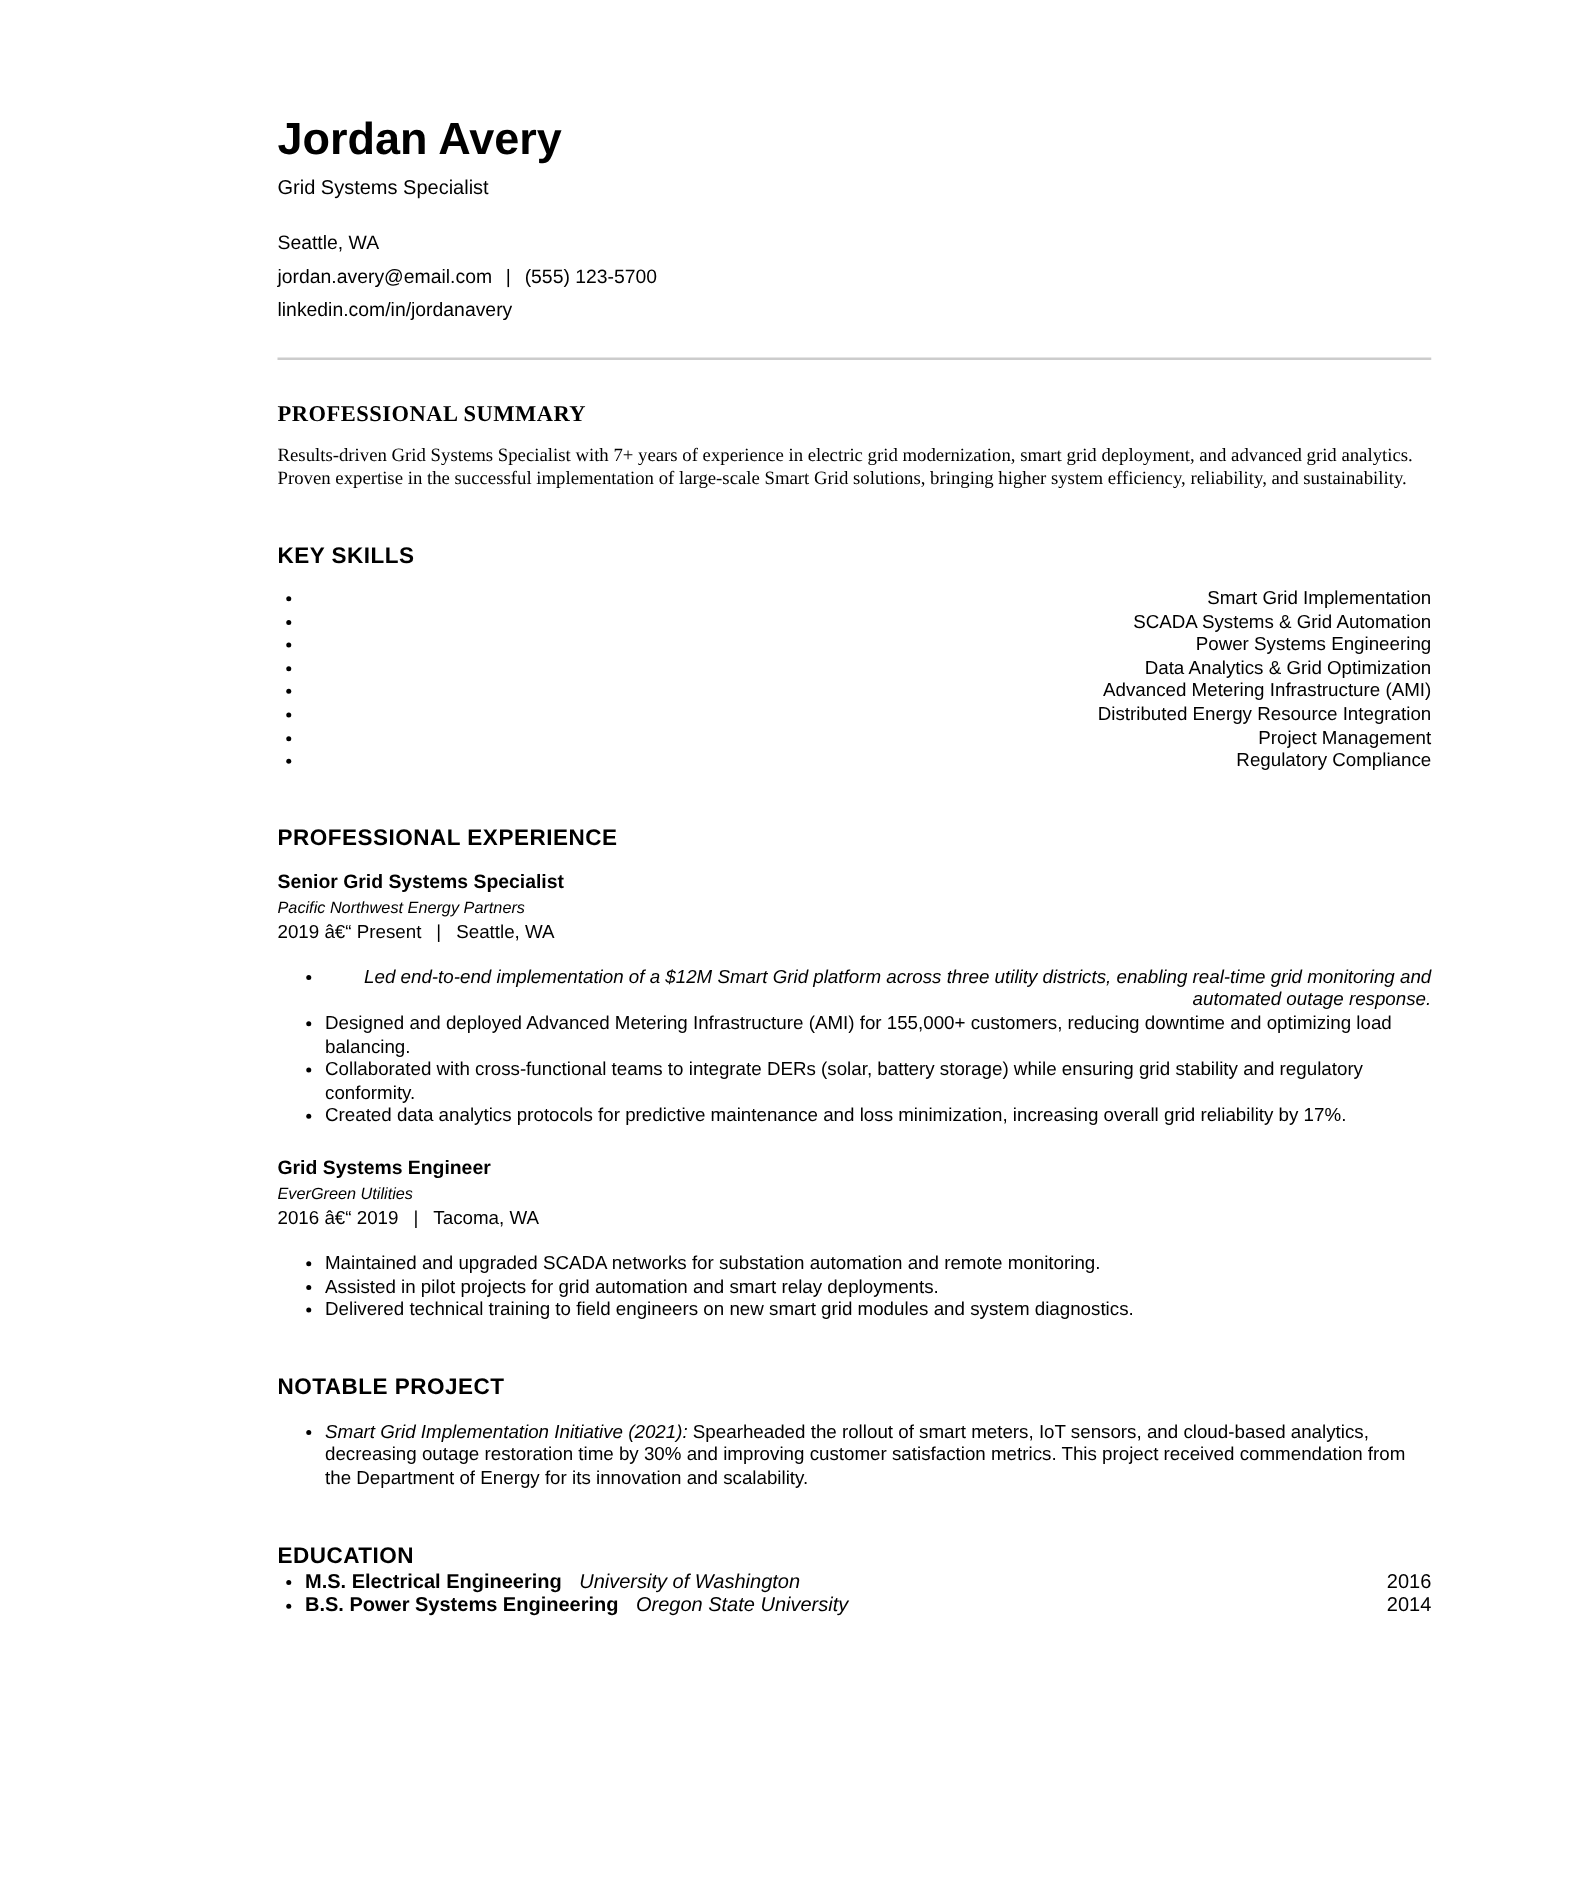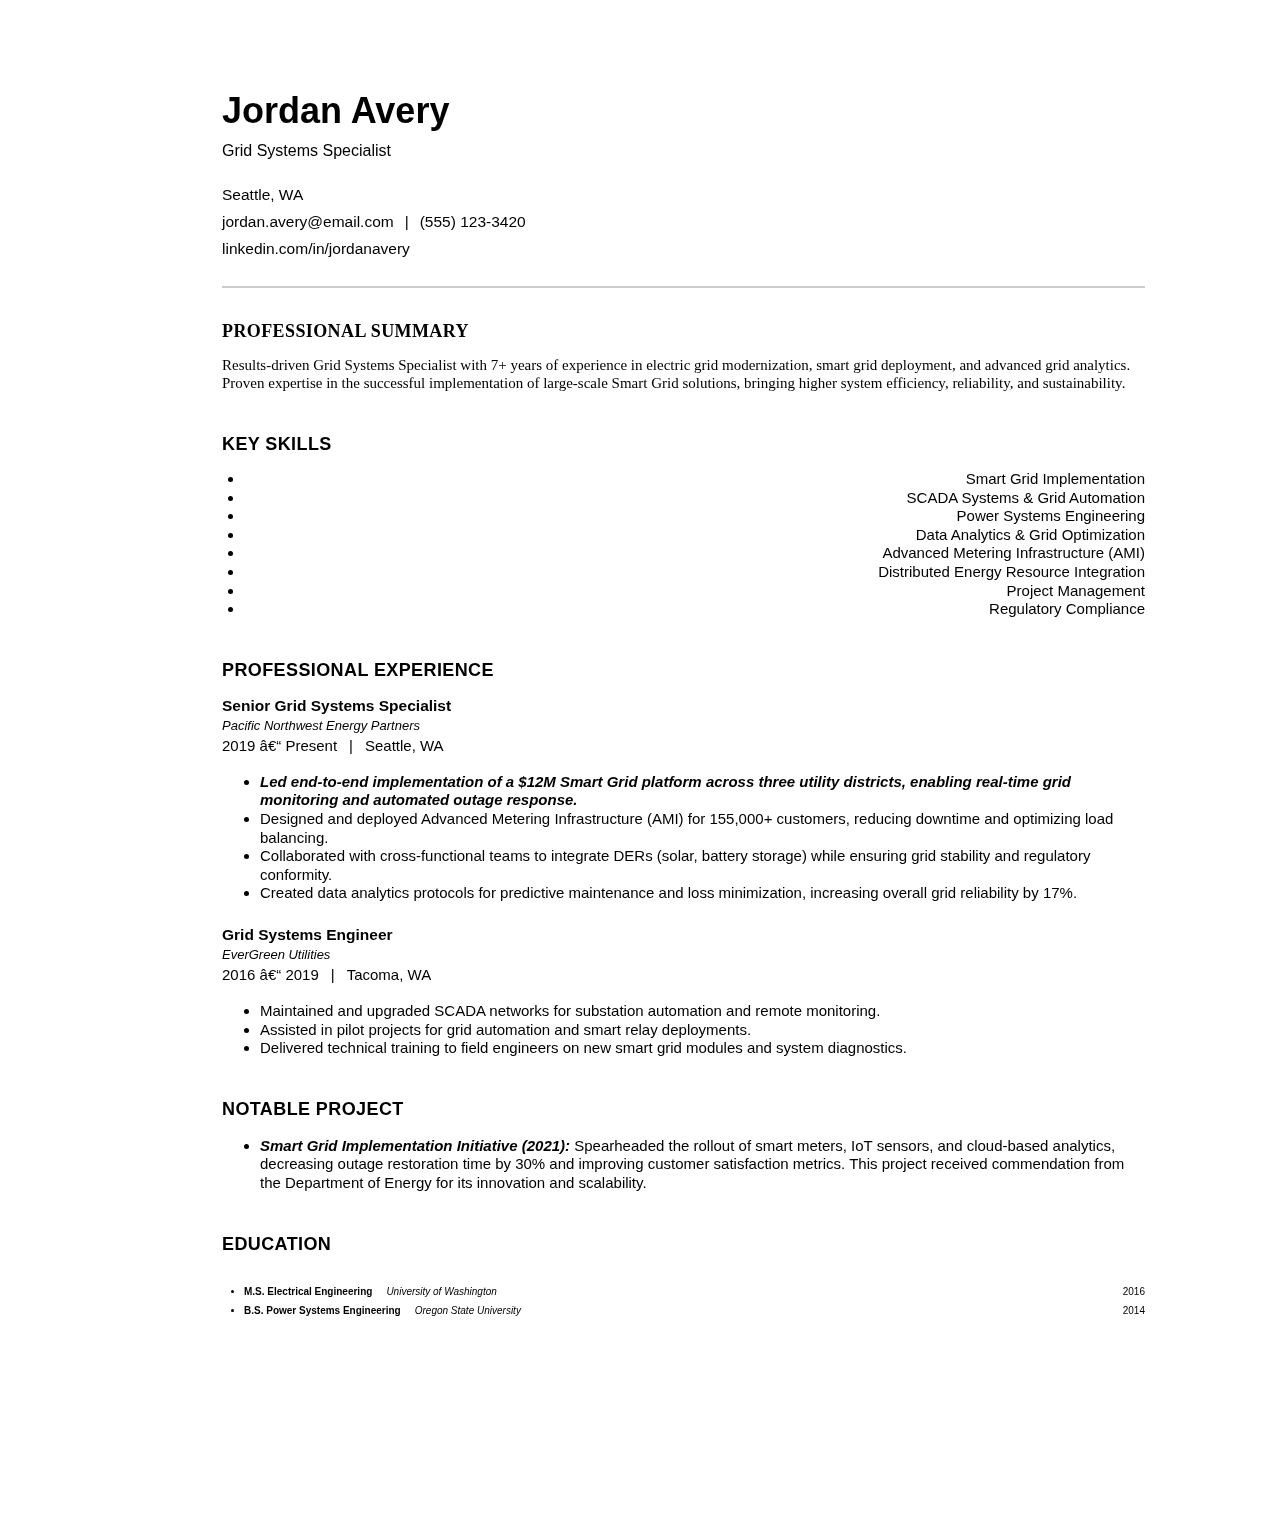--- a/index.html
+++ b/index.html
@@ -38,47 +38,47 @@
     margin: 0;
     font-size: 18px;
     font-weight: bold;
     letter-spacing: 0.4px;
   }
   p.summary { margin: 14px 0 0 0; font-size: 15px; line-height: 18.6px; }
 
   ul { margin: 0; list-style: disc outside; }
   ul.plain { margin-top: 15px; padding-left: 22px; font-size: 15px; line-height: 18.6px; text-align: right; }
   ul.exp   { margin-top: 17px; padding-left: 38px; font-size: 15px; line-height: 18.6px; }
-  .em { font-weight: bold; font-style: italic; }
+  .em { font-weight: normal; font-style: italic; text-align: right; }
 
   .job { margin-top: 15px; }
   .job + .job { margin-top: 22px; }
   .job-title   { font-weight: bold; font-size: 15.5px; line-height: 20px; }
   .job-company { font-style: italic; font-size: 13px; line-height: 20px; }
   .job-meta    { font-size: 15px; line-height: 20px; }
   .job-meta .pipe { margin: 0 12px; }
 
-  ul.edu { margin-top: 27px; padding-left: 22px; font-size: 10px; line-height: 19px; }
+  ul.edu { margin-top: 1px; padding-left: 22px; font-size: 16px; line-height: 19px; }
   .edu-row { display: flex; align-items: baseline; }
   .degree { font-weight: bold; white-space: nowrap; }
   .school { font-style: italic; margin-left: 14px; white-space: nowrap; }
   .year   { margin-left: auto; }
 </style>
 </head>
 <body>
 
 <div class="page">
 
   <header>
     <h1 class="name">Jordan Avery</h1>
     <div class="subtitle">Grid Systems Specialist</div>
     <div class="contact">
       <div>Seattle, WA</div>
       <div>
-        <span>jordan.avery@email.com</span><span class="sep">|</span><span>(555) 123-3420</span>
+        <span>jordan.avery@email.com</span><span class="sep">|</span><span>(555) 123-5700</span>
       </div>
       <div>linkedin.com/in/jordanavery</div>
     </div>
   </header>
 
   <hr class="divider">
 
   <section class="first">
     <h2 class="sec-heading">PROFESSIONAL SUMMARY</h2>
     <p class="summary">Results-driven Grid Systems Specialist with 7+ years of experience in electric grid modernization, smart grid deployment, and advanced grid analytics. Proven expertise in the successful implementation of large-scale Smart Grid solutions, bringing higher system efficiency, reliability, and sustainability.</p>

